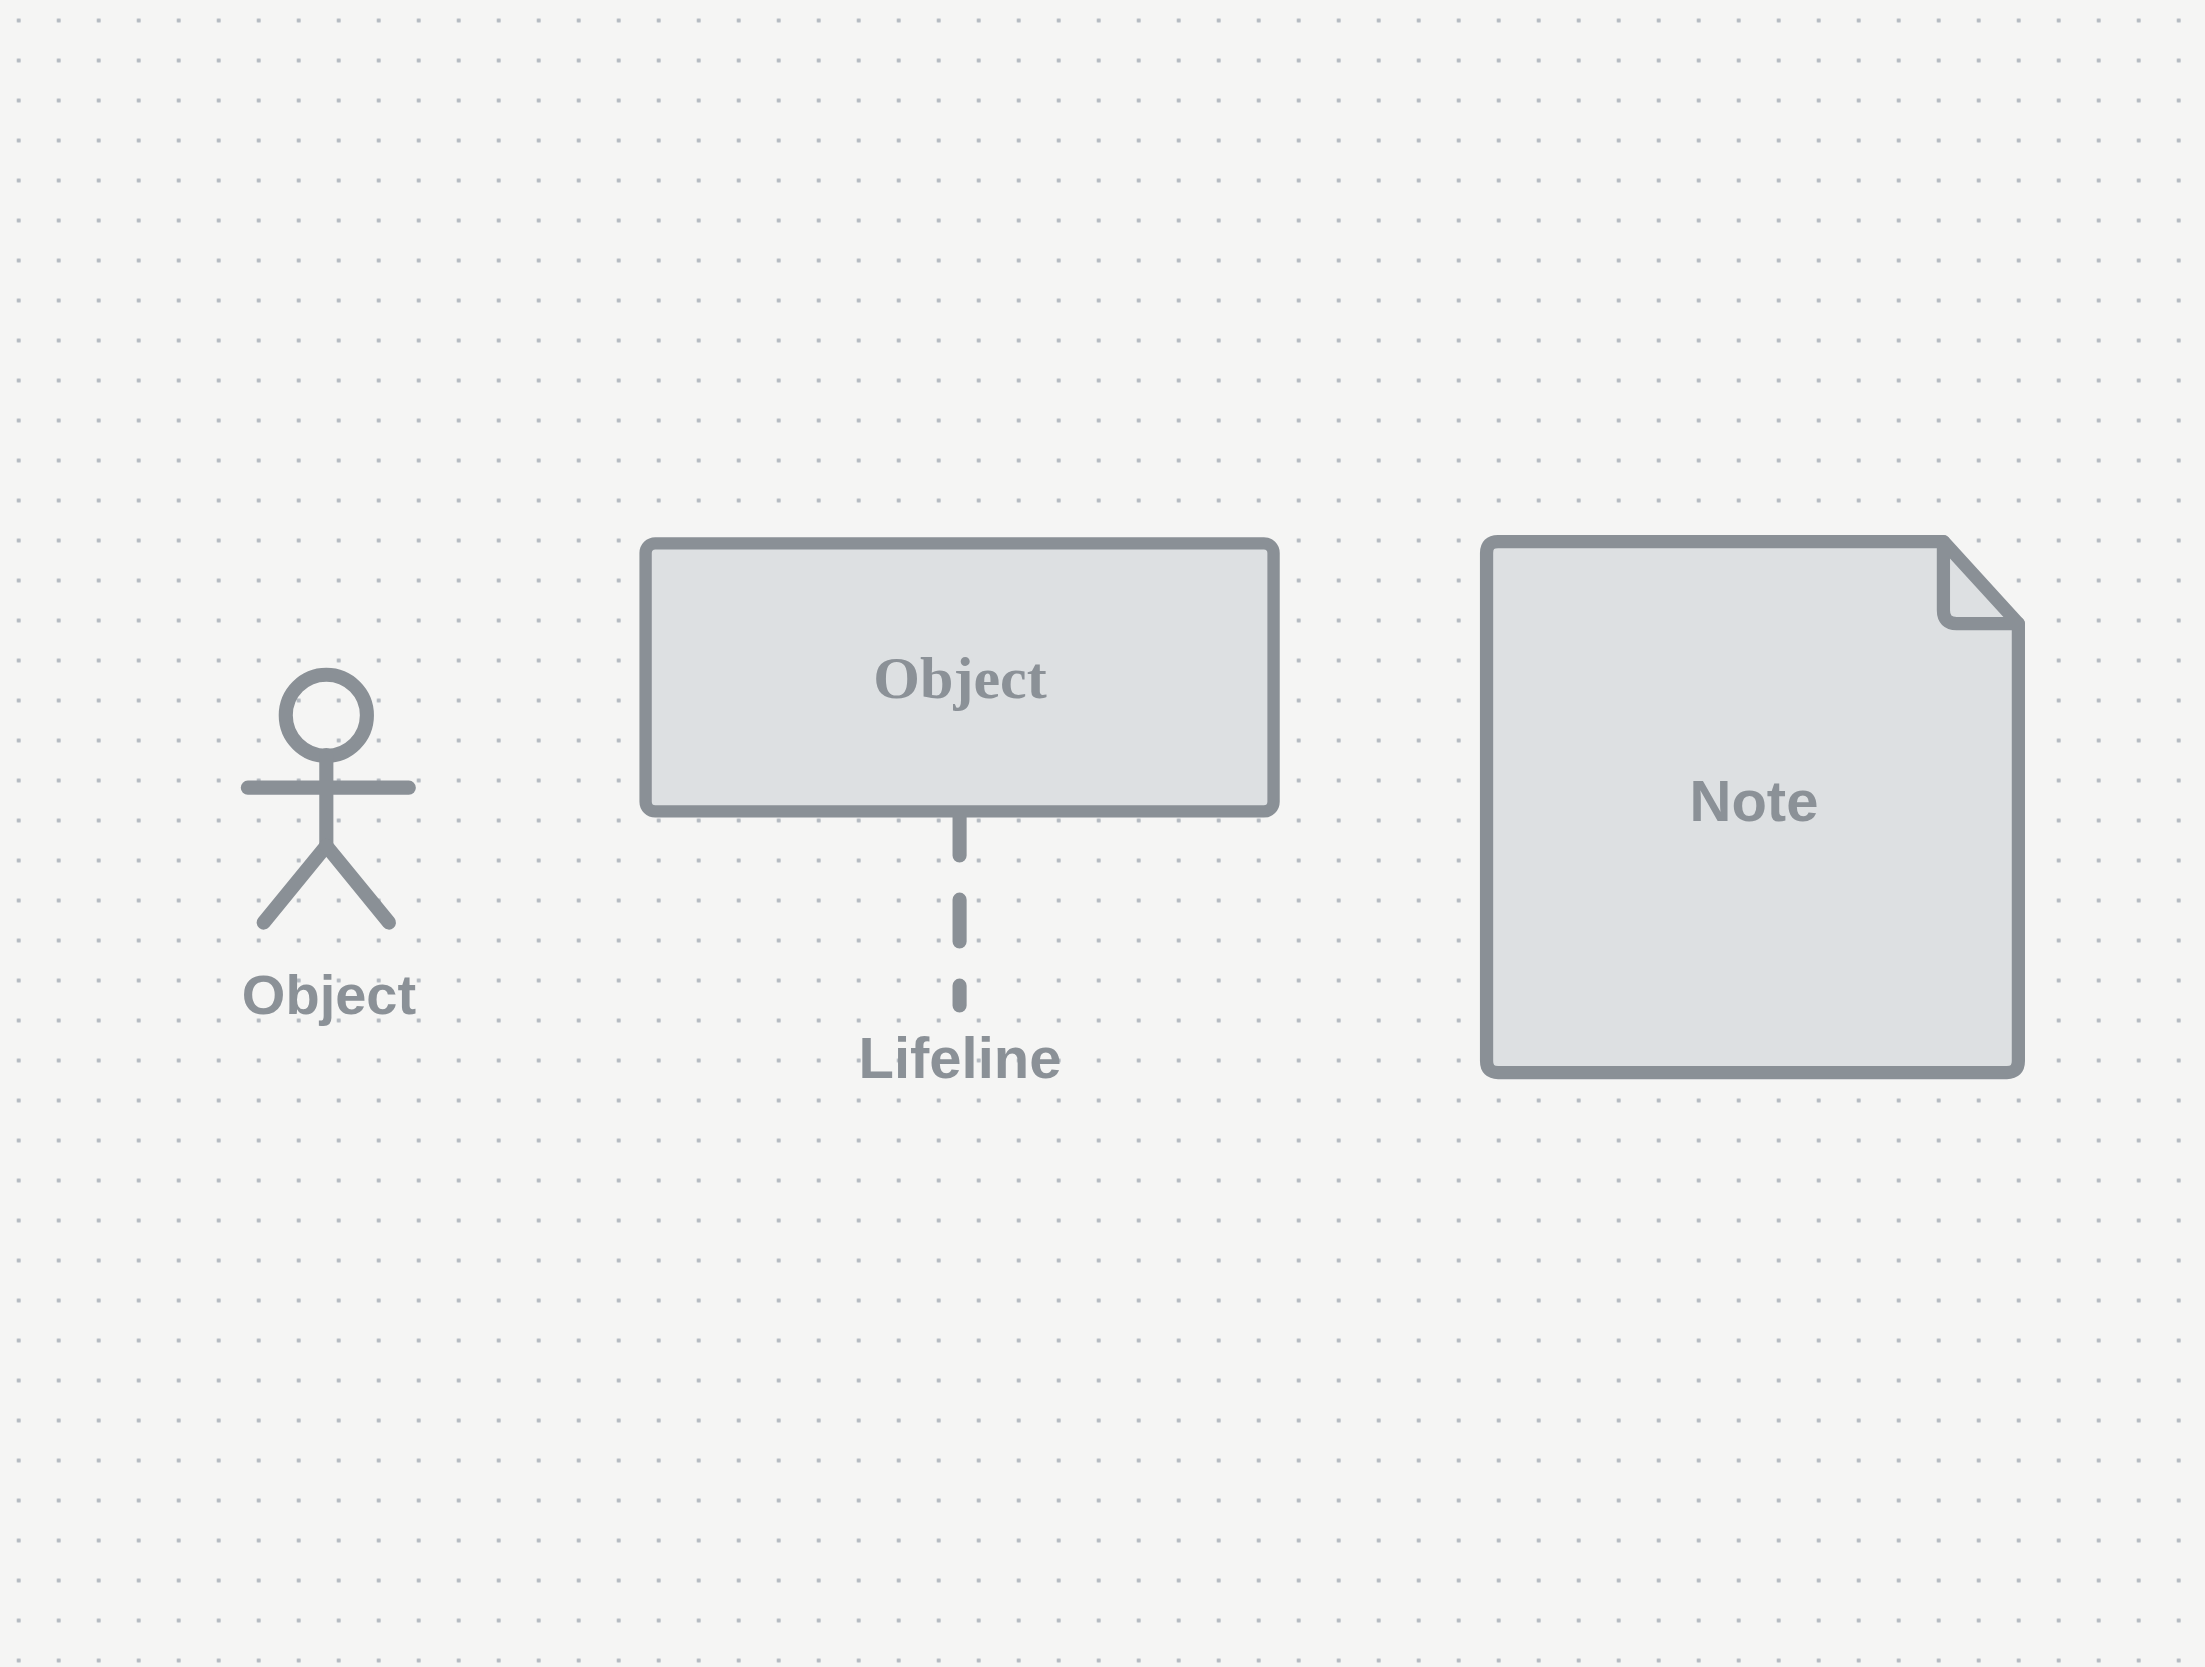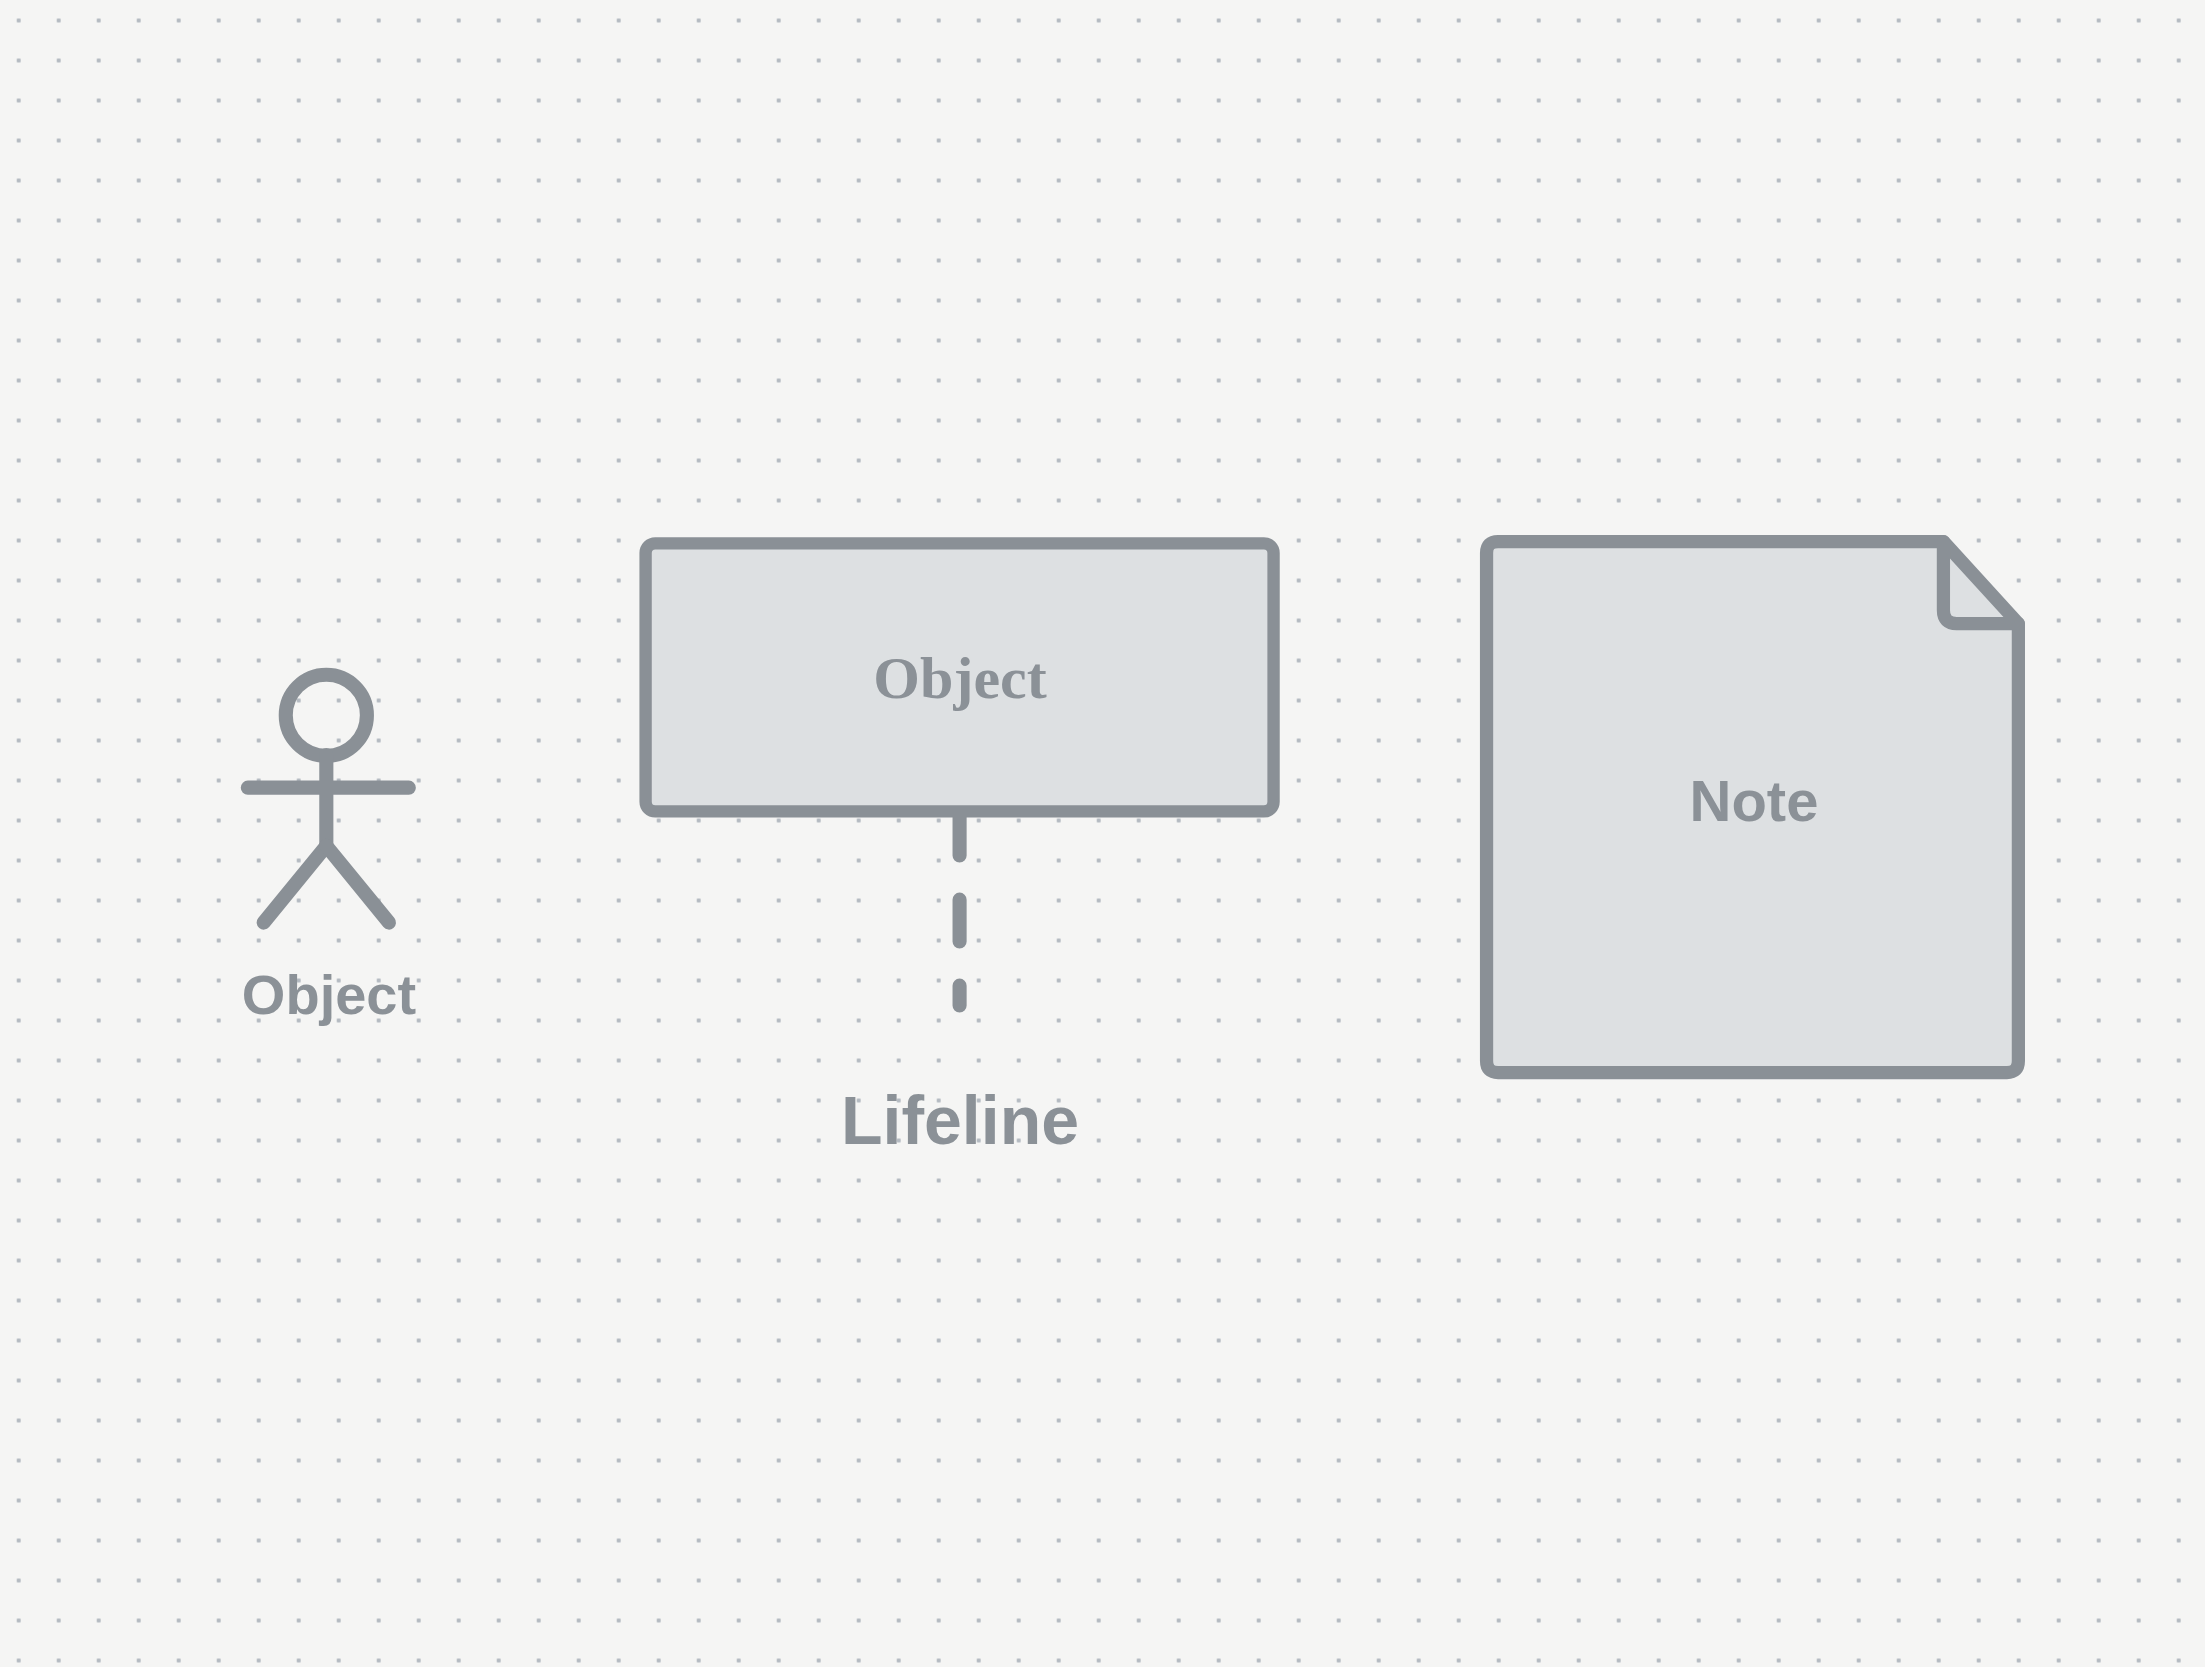--- a/index.html
+++ b/index.html
@@ -47,21 +47,21 @@
     position: absolute;
     transform: translate(-50%, -50%);
     color: var(--text);
     font-weight: 700;
     line-height: 1;
     white-space: nowrap;
     user-select: none;
   }
   .label-actor    { left: 329px;  top: 995px; font-size: 56px; }
   .label-object   { left: 960px; top: 678px; font-size: 60px; font-family: Liberation Serif, serif; }
-  .label-lifeline { left: 960px; top: 1120px; font-size: 68px; }
+  .label-lifeline { left: 960px; top: 1058px; font-size: 58px; }
   .label-note     { left: 1754px; top: 801px; font-size: 58px; text-align: center; }
 </style>
 </head>
 <body>
 
 <div class="canvas">
 
   <svg class="diagram-layer" viewBox="0 0 5041 3780" xmlns="http://www.w3.org/2000/svg">
 
     <line class="shape-stroke" x1="2176" y1="1845" x2="2176" y2="2280" stroke-width="32" stroke-dasharray="95 100"></line>

